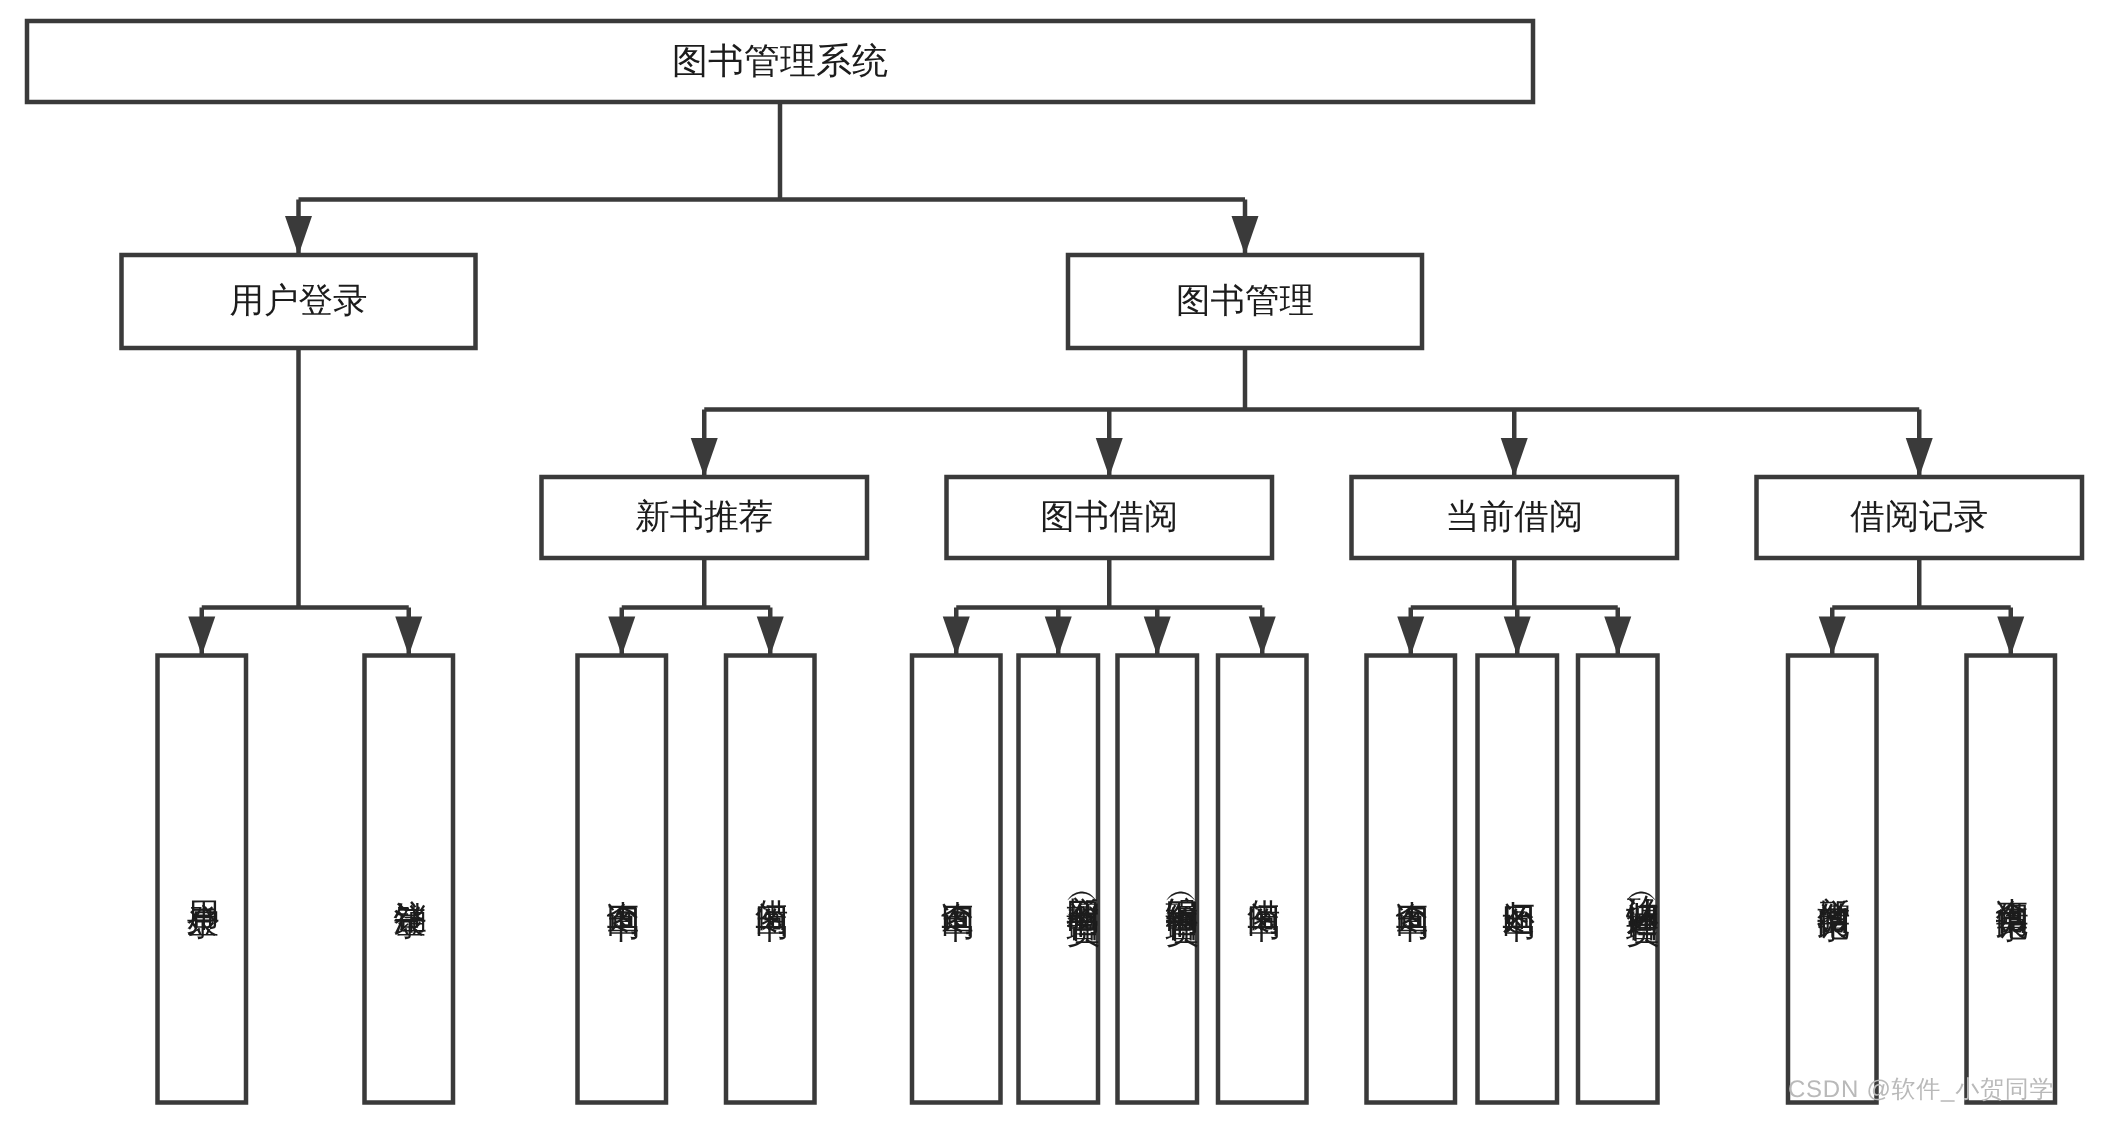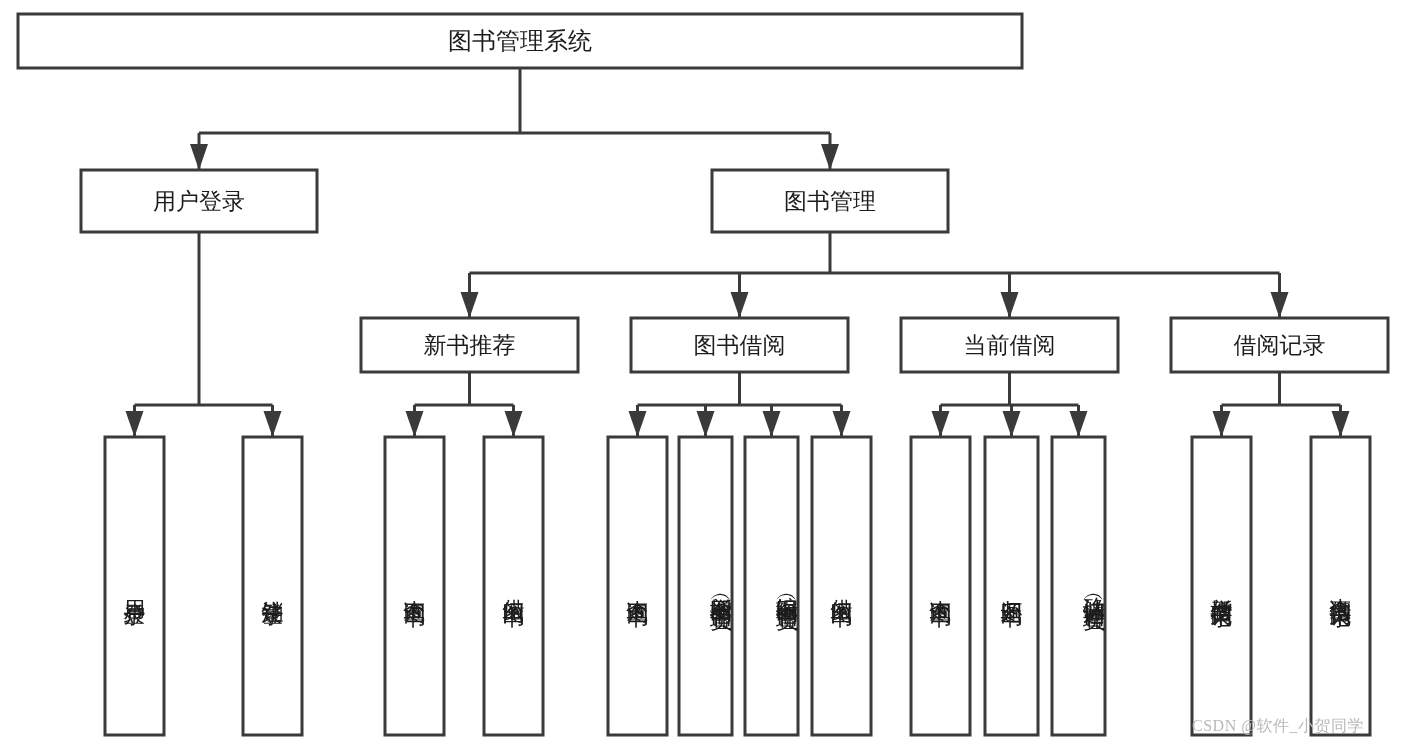--- a/index.html
+++ b/index.html
@@ -60,21 +60,21 @@
     font-size: 22px;
     line-height: 1;
     color: #1c1c1c;
     letter-spacing: 2px;
     white-space: nowrap;
     text-align: start;
     pointer-events: none;
   }
   .watermark {
     position: absolute;
-    font-family: Liberation Serif, serif;
+    font-family: Liberation Sans, sans-serif;
     font-size: 16px;
     color: #b9b9b9;
     white-space: nowrap;
     letter-spacing: 0.5px;
   }
 </style>
 </head>
 <body>
 
 <div id="diagram-root">

